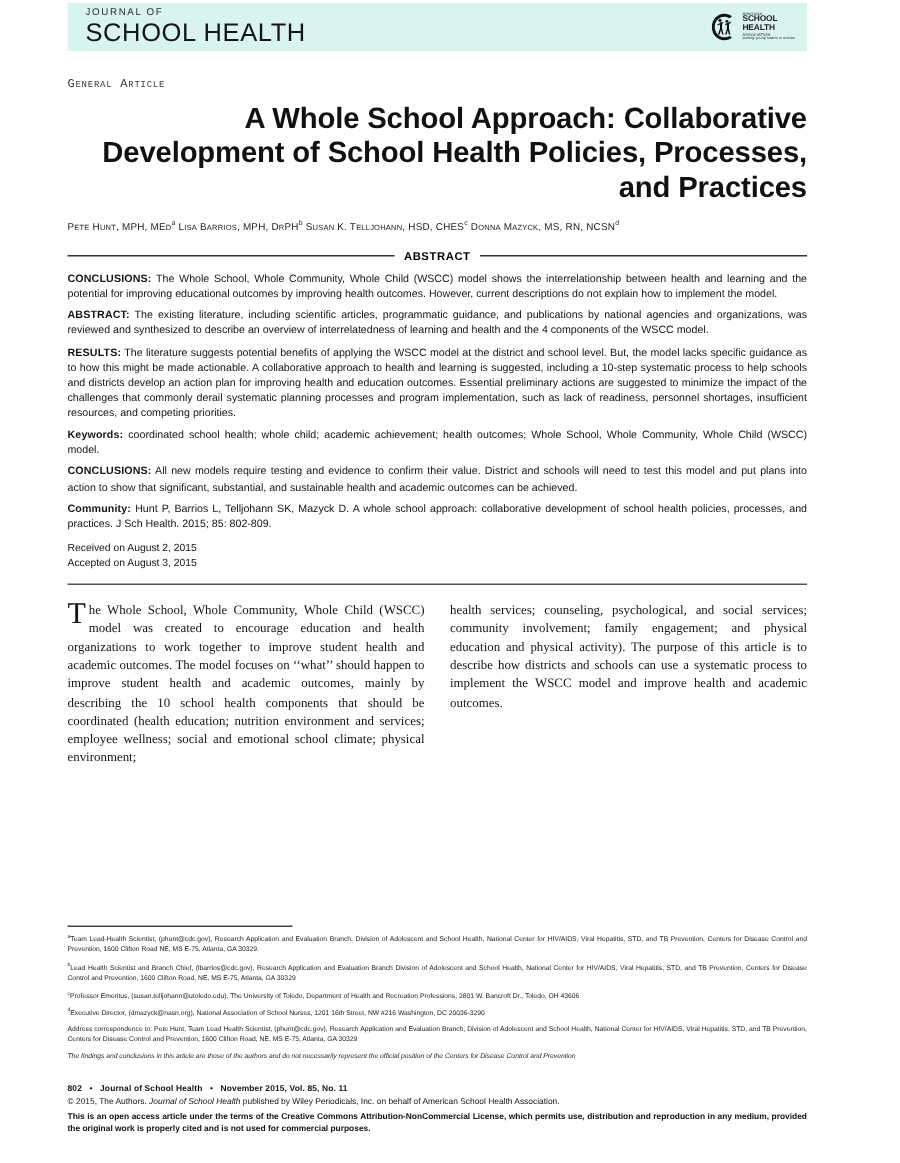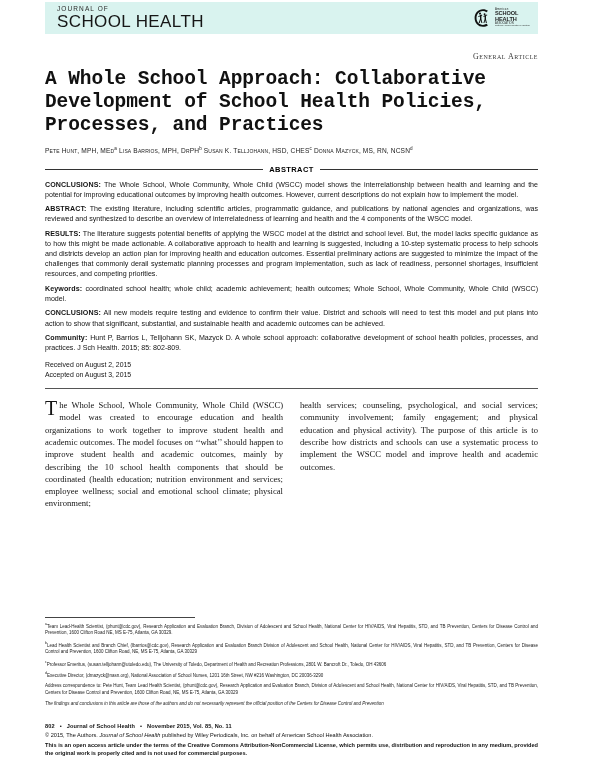--- a/index.html
+++ b/index.html
@@ -59,37 +59,37 @@
   .asha-l5 { font-size: 2.4px; letter-spacing: .1px; }
 
   
   .content {
     position: absolute;
     left: 45px; top: 52px;
     width: 493px;
   }
 
   .kicker {
-    font-family: Liberation Serif, serif;
+    font-family: Liberation Mono, monospace;
     font-size: 8px;
     font-variant: small-caps;
     letter-spacing: .5px;
     color: #3a3a3a;
     margin-bottom: 7px;
-    text-align: right;
   }
 
   .title {
-    font-family: Liberation Mono, monospace;
+    font-family: Liberation Sans, sans-serif;
     font-weight: bold;
     font-size: 19.5px;
     line-height: 1.18;
     letter-spacing: -0.1px;
     color: #111;
     margin-bottom: 9px;
+    text-align: right;
   }
 
   .authors {
     font-family: "Liberation Sans", sans-serif;
     font-size: 6.6px;
     font-variant: small-caps;
     letter-spacing: .15px;
     color: #1a1a1a;
     margin-bottom: 9px;
     line-height: 1.3;

